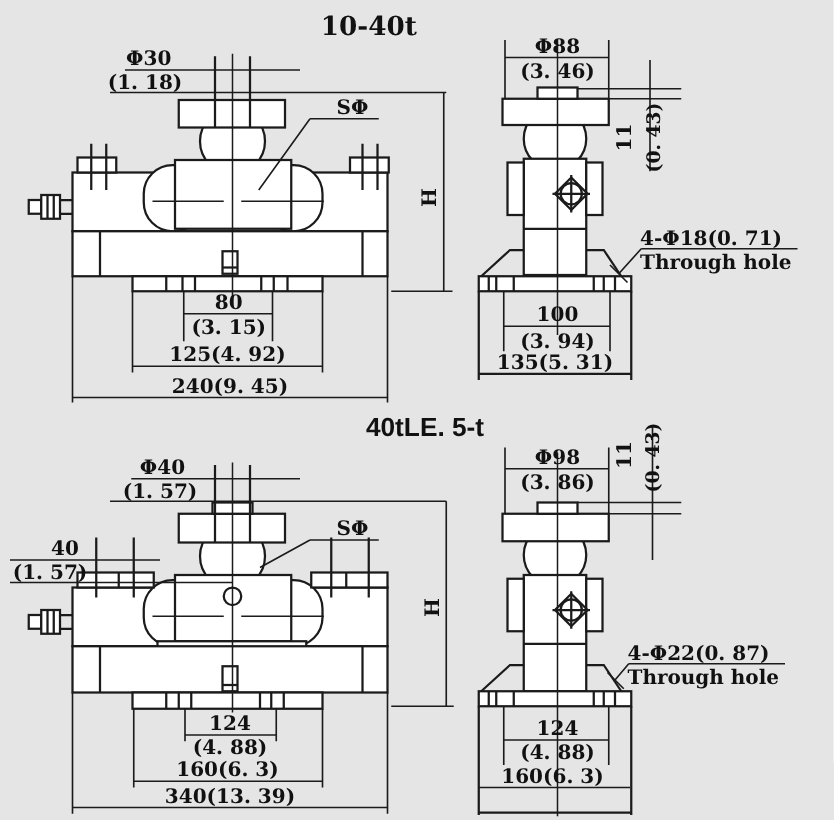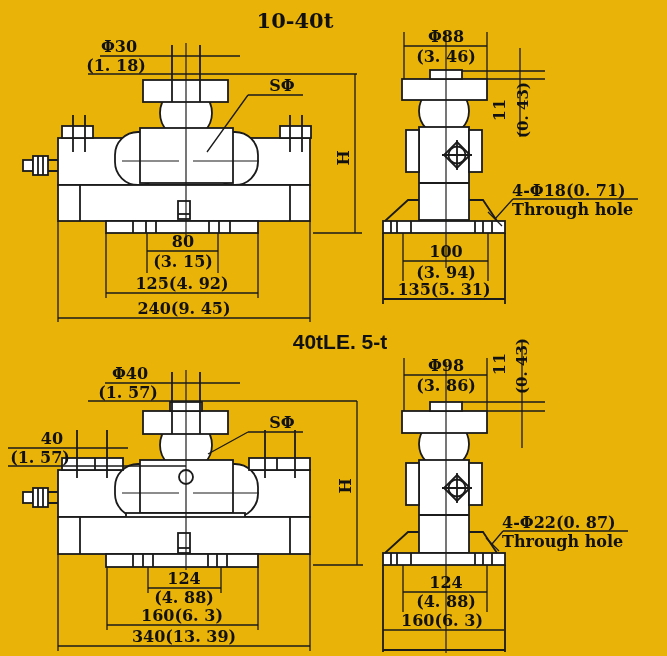--- a/index.html
+++ b/index.html
@@ -1,16 +1,16 @@
 <!DOCTYPE html>
 <html><head>
 <meta charset="utf-8">
 <style>
   html,body{margin:0;padding:0;background:#ffffff;}
-  .sheet{position:relative;width:667px;height:656px;background:#eab308;overflow:hidden;}
+  .sheet{position:relative;width:667px;height:656px;background:#e5e5e5;overflow:hidden;}
   svg{position:absolute;left:0;top:0;}
   .obj{stroke:#1b1b1b;stroke-width:1.8;fill:none;}
   .objf{stroke:#1b1b1b;stroke-width:1.8;fill:#ffffff;}
   .thin{stroke:#1b1b1b;stroke-width:1.3;fill:none;}
   .cl{stroke:#1b1b1b;stroke-width:1.2;fill:none;}
   text{font-family:"DejaVu Serif","Liberation Serif",serif;font-weight:bold;fill:#111111;}
   .dim{font-size:16px;}
   .dimsm{font-size:15px;}
   .title-serif{font-size:21px;}
   .title-sans{font-family:"Liberation Sans","DejaVu Sans",sans-serif;font-size:21px;}

